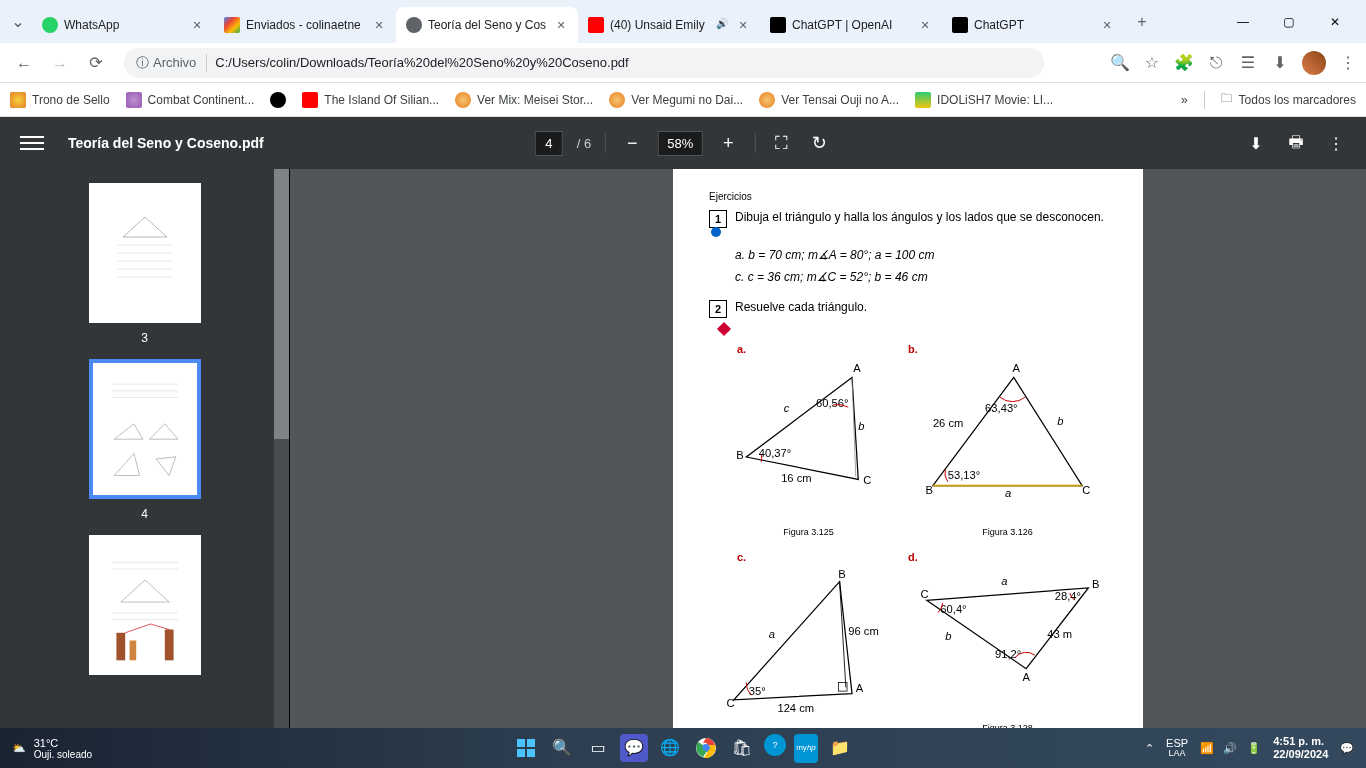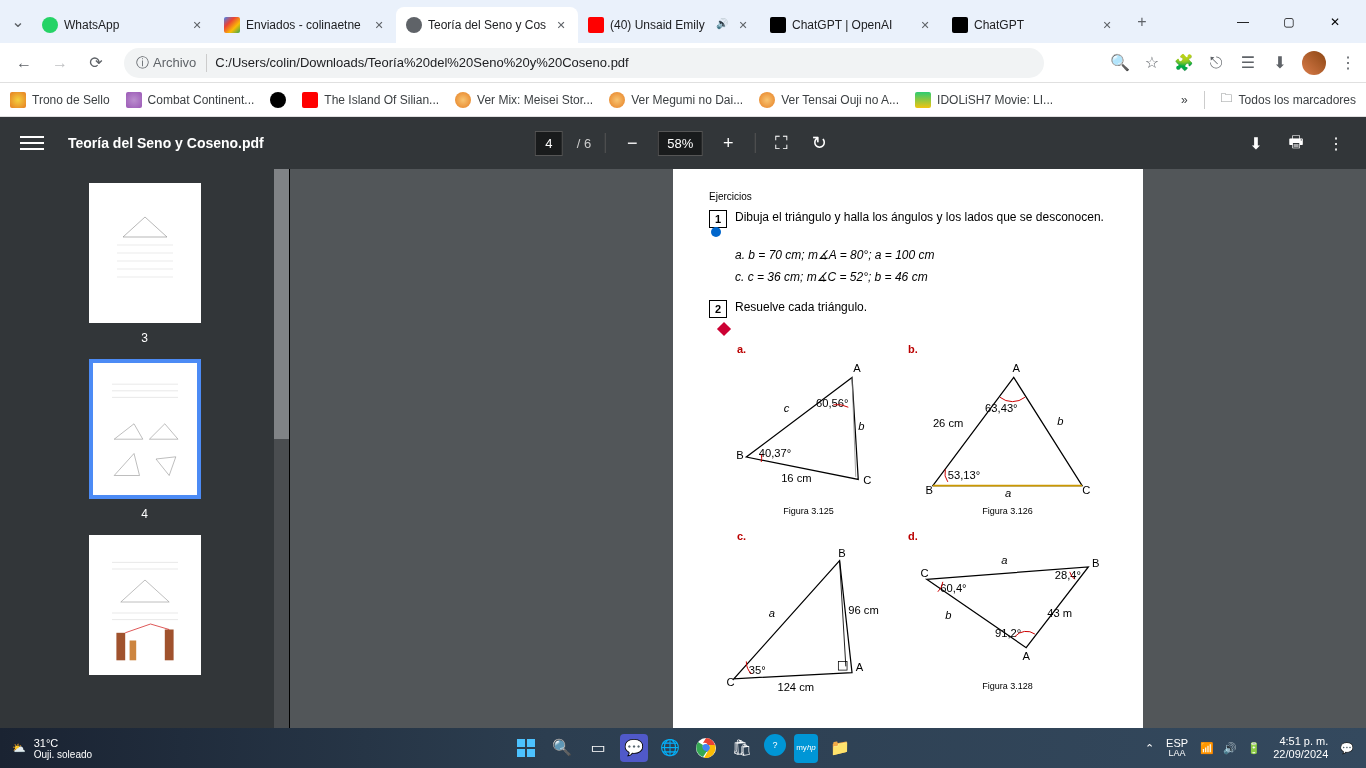--- a/index.html
+++ b/index.html
@@ -64,31 +64,31 @@
 .pdf-page { width: 470px; background: #fff; padding: 22px 36px; font-family: Georgia, serif; font-size: 12px; color: #000; margin-left: 160px; }
 .exercise-header { font-weight: normal; font-size: 10px; margin-bottom: 8px; }
 .numbered-box { display: inline-block; border: 1px solid #000; width: 18px; height: 18px; text-align: center; line-height: 16px; font-weight: bold; font-size: 11px; }
 .exercise-prompt { display: inline; margin-left: 4px; }
 .blue-dot { width: 10px; height: 10px; background: #0066cc; border-radius: 50%; display: inline-block; margin-right: 4px; }
 .red-diamond { width: 10px; height: 10px; background: #cc0033; transform: rotate(45deg); display: inline-block; margin-left: 10px; margin-top: 6px; }
 .sub-item { margin-left: 26px; margin-top: 8px; font-size: 12px; font-style: italic; }
 .two-col-figs { display: flex; margin-top: 6px; }
 .fig-col { flex: 1; font-size: 11px; }
 .fig-label { color: #b00; font-weight: bold; }
-.fig-caption { text-align: center; font-size: 9px; margin-top: 0; }
+.fig-caption { text-align: center; font-size: 9px; margin-top: 21px; }
 .tri-svg { width: 100%; }
 
 
 .taskbar { height: 40px; background: linear-gradient(90deg, #1a2332 0%, #2c3e50 40%, #34495e 100%); display: flex; align-items: center; padding: 0 12px; color: #fff; }
 .weather { display: flex; align-items: center; gap: 8px; font-size: 11px; }
 .taskbar-center { position: absolute; left: 50%; transform: translateX(-50%); display: flex; gap: 8px; }
 .task-icon { width: 28px; height: 28px; display: flex; align-items: center; justify-content: center; border-radius: 4px; }
 .taskbar-right { margin-left: auto; display: flex; align-items: center; gap: 12px; font-size: 11px; }
 .sys-tray { display: flex; gap: 10px; align-items: center; }
-.clock { text-align: right; line-height: 1.2; }
+.clock { text-align: left; line-height: 1.2; font-weight: bold; }
 </style>
 </head>
 <body>
 
 <div class="browser-top">
   <div class="tab-dropdown">⌄</div>
   <div class="tab">
     <span class="tab-favicon" style="background:#25d366;border-radius:50%"></span>
     <span class="tab-title">WhatsApp</span>
     <span class="tab-close">✕</span>

